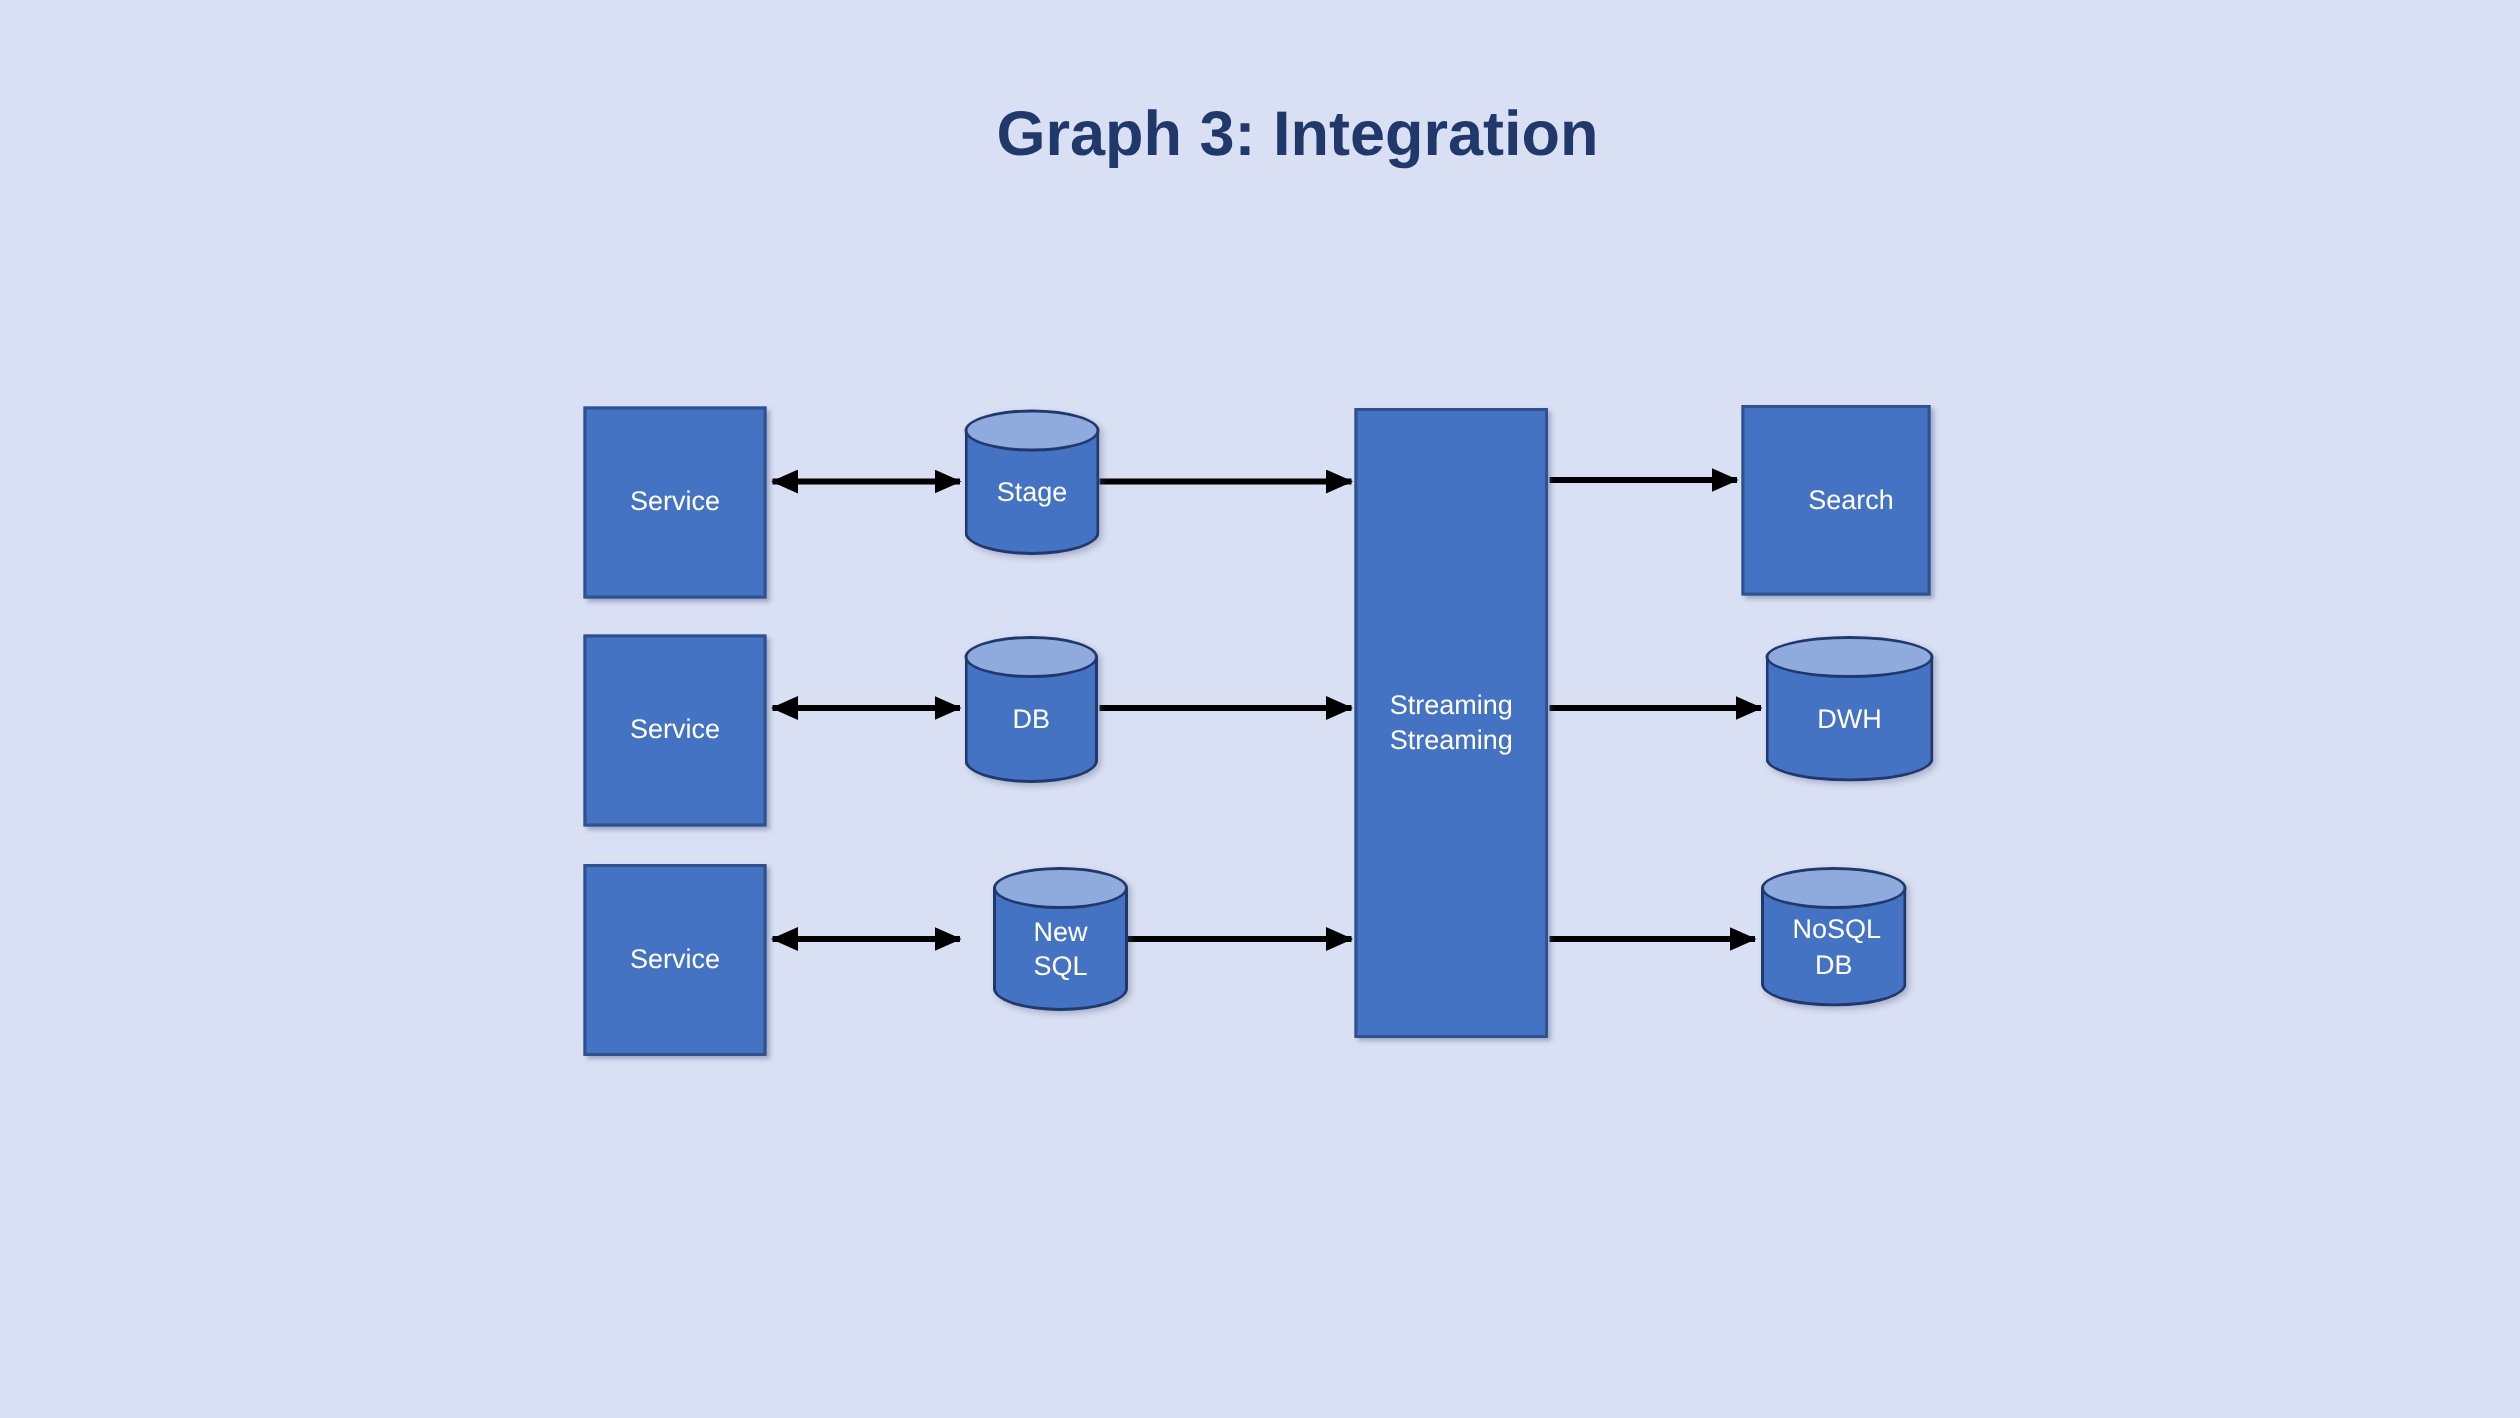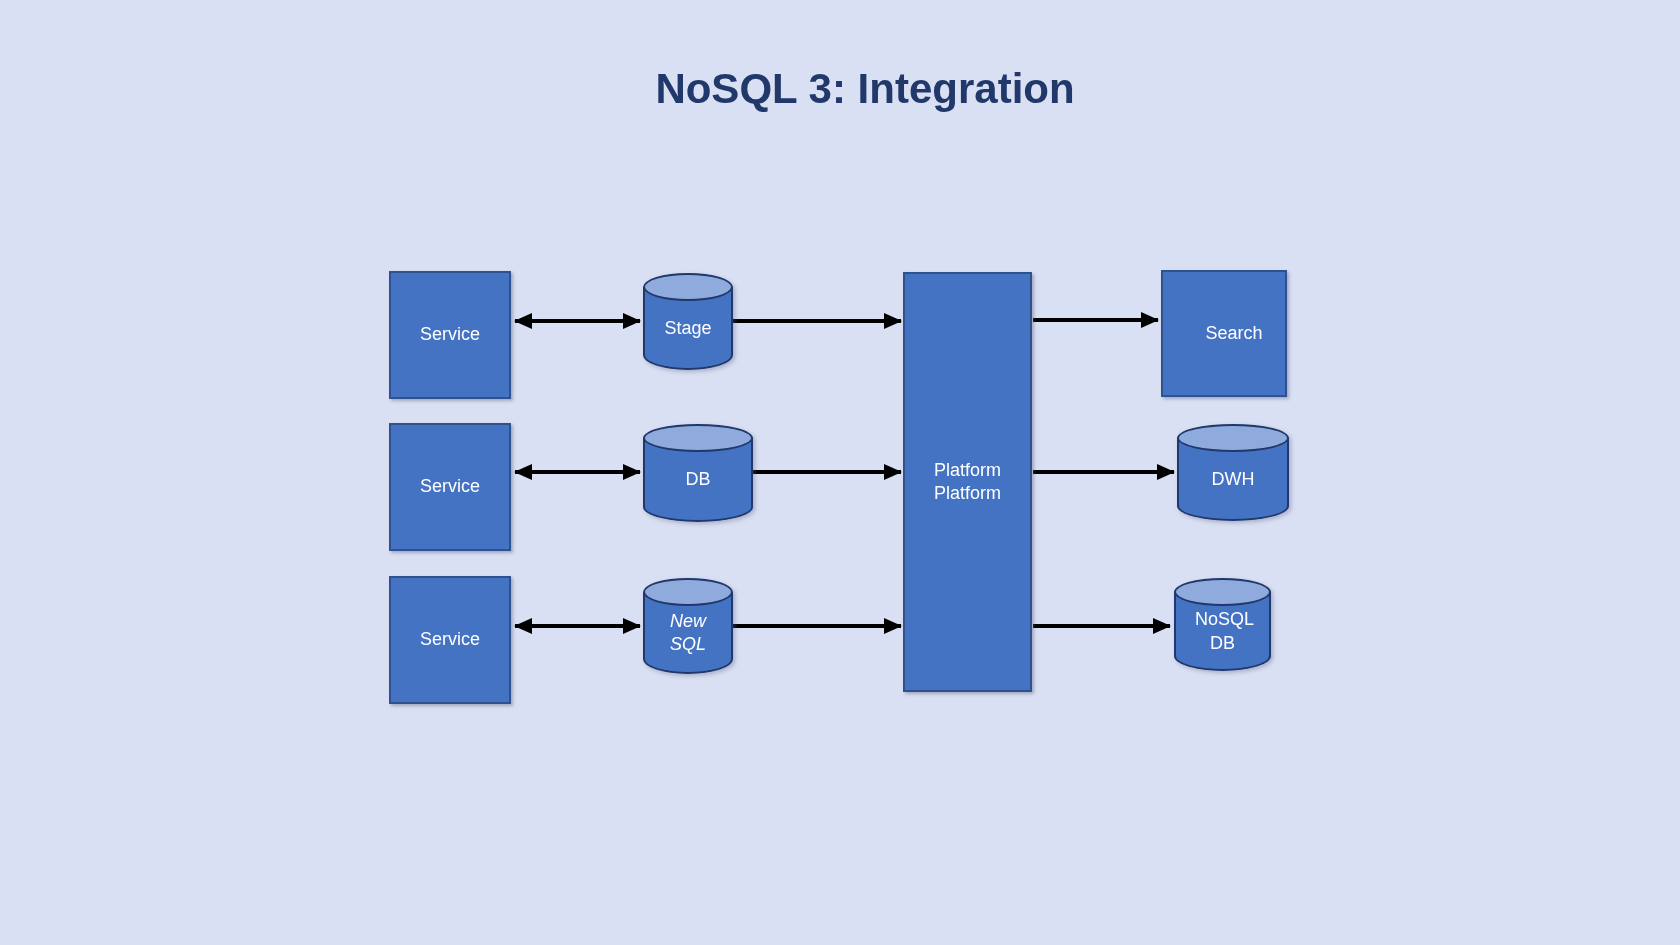--- a/index.html
+++ b/index.html
@@ -81,21 +81,21 @@
     width: 1680px;
     height: 945px;
     pointer-events: none;
   }
 </style>
 </head>
 <body>
 
 <div class="canvas">
 
-  <div class="slide-title">NoSQL 3: Integration</div>
+  <div class="slide-title">Graph 3: Integration</div>
 
   <svg class="arrow-layer" width="1680" height="945" viewBox="0 0 1680 945" xmlns="http://www.w3.org/2000/svg">
     <defs>
       <marker id="ah-end" markerUnits="userSpaceOnUse" markerWidth="20" markerHeight="18" refX="17" refY="8" orient="auto">
         <path d="M0,0 L18,8 L0,16 Z" fill="#000000"></path>
       </marker>
       <marker id="ah-start" markerUnits="userSpaceOnUse" markerWidth="20" markerHeight="18" refX="1" refY="8" orient="auto">
         <path d="M18,0 L0,8 L18,16 Z" fill="#000000"></path>
       </marker>
     </defs>
@@ -120,37 +120,37 @@
     <span class="node-label">Service</span>
   </div>
 
   <div class="cylinder" style="left:643px; top:273px; width:90px; height:97px;">
     <div class="cyl-body"></div>
     <div class="cyl-top"></div>
     <div class="cyl-label-wrap">
       <span class="node-label" style="max-width:72px;">Stage</span>
     </div>
   </div>
-  <div class="cylinder" style="left:643px; top:424px; width:110px; height:98px;">
+  <div class="cylinder" style="left:643px; top:424px; width:89px; height:98px;">
     <div class="cyl-body"></div>
     <div class="cyl-top"></div>
     <div class="cyl-label-wrap">
       <span class="node-label" style="max-width:72px;">DB</span>
     </div>
   </div>
-  <div class="cylinder" style="left:643px; top:578px; width:90px; height:96px;font-style:italic;">
+  <div class="cylinder" style="left:662px; top:578px; width:90px; height:96px;">
     <div class="cyl-body"></div>
     <div class="cyl-top"></div>
     <div class="cyl-label-wrap">
       <span class="node-label" style="max-width:50px;">New SQL</span>
     </div>
   </div>
 
   <div class="rect-node" style="left:903px; top:258px; width:129px; height:420px;">
-    <span class="node-label" style="max-width:105px;">Platform Platform</span>
+    <span class="node-label" style="max-width:105px;">Streaming Streaming</span>
   </div>
 
   <div class="rect-node" style="left:1161px; top:256px; width:126px; height:127px;padding-left:20px;">
     <span class="node-label">Search</span>
   </div>
   <div class="cylinder" style="left:1177px; top:424px; width:112px; height:97px;">
     <div class="cyl-body"></div>
     <div class="cyl-top"></div>
     <div class="cyl-label-wrap">
       <span class="node-label">DWH</span>

